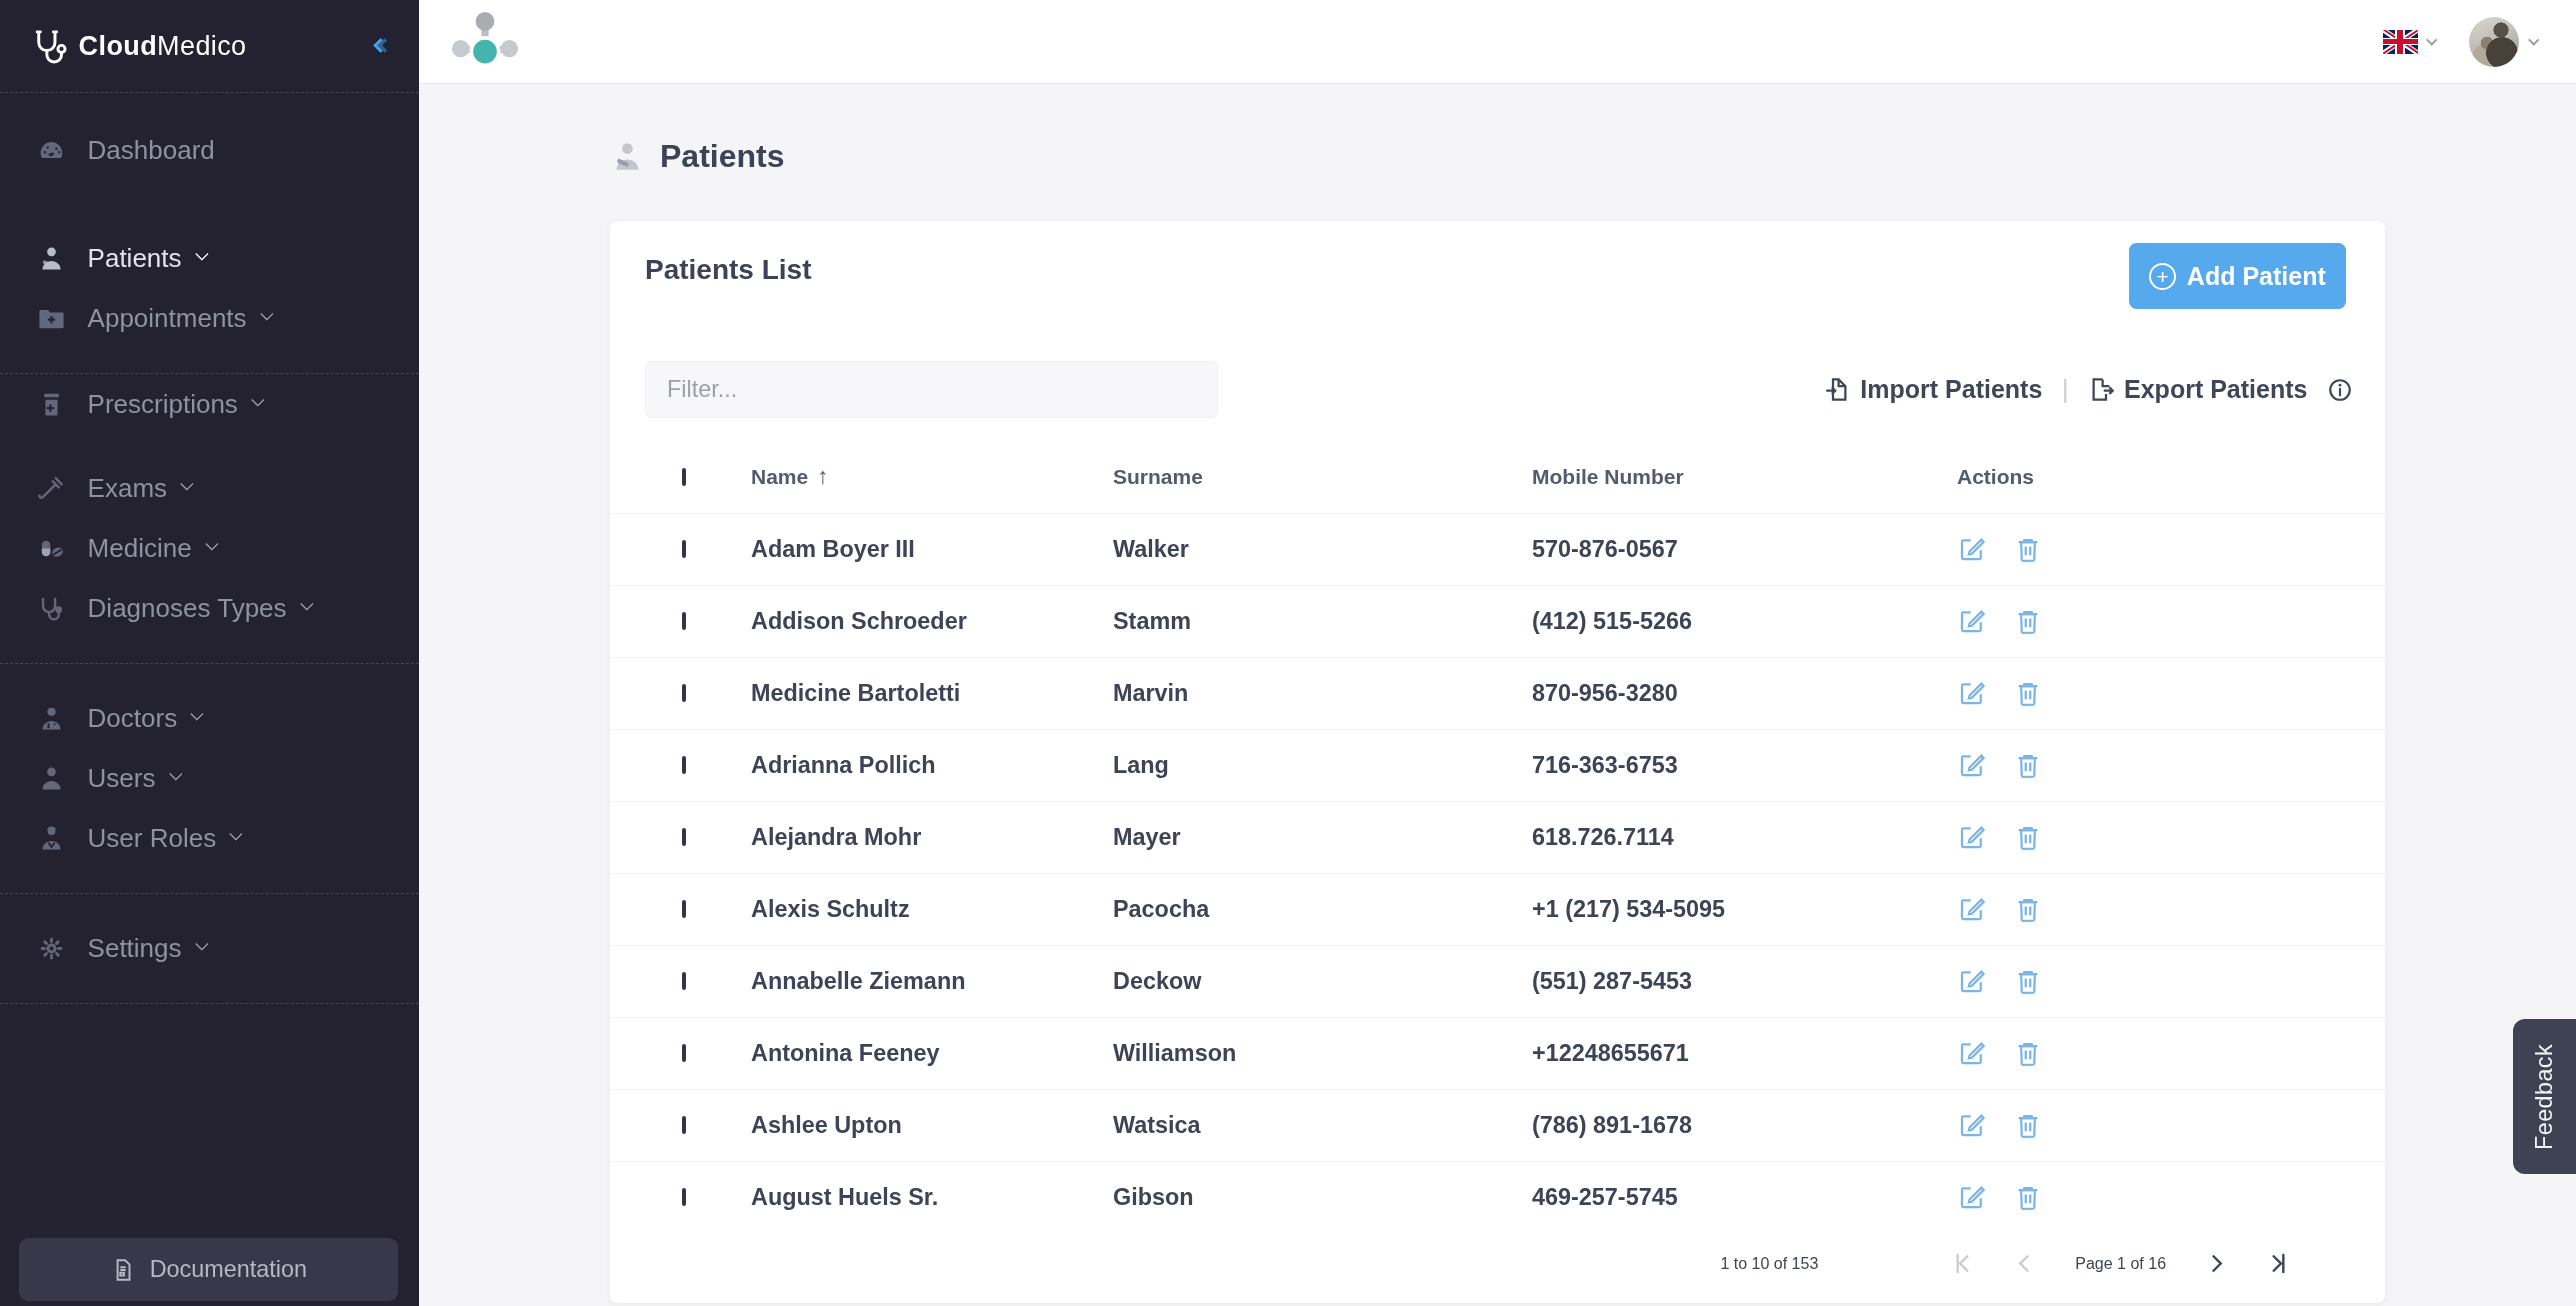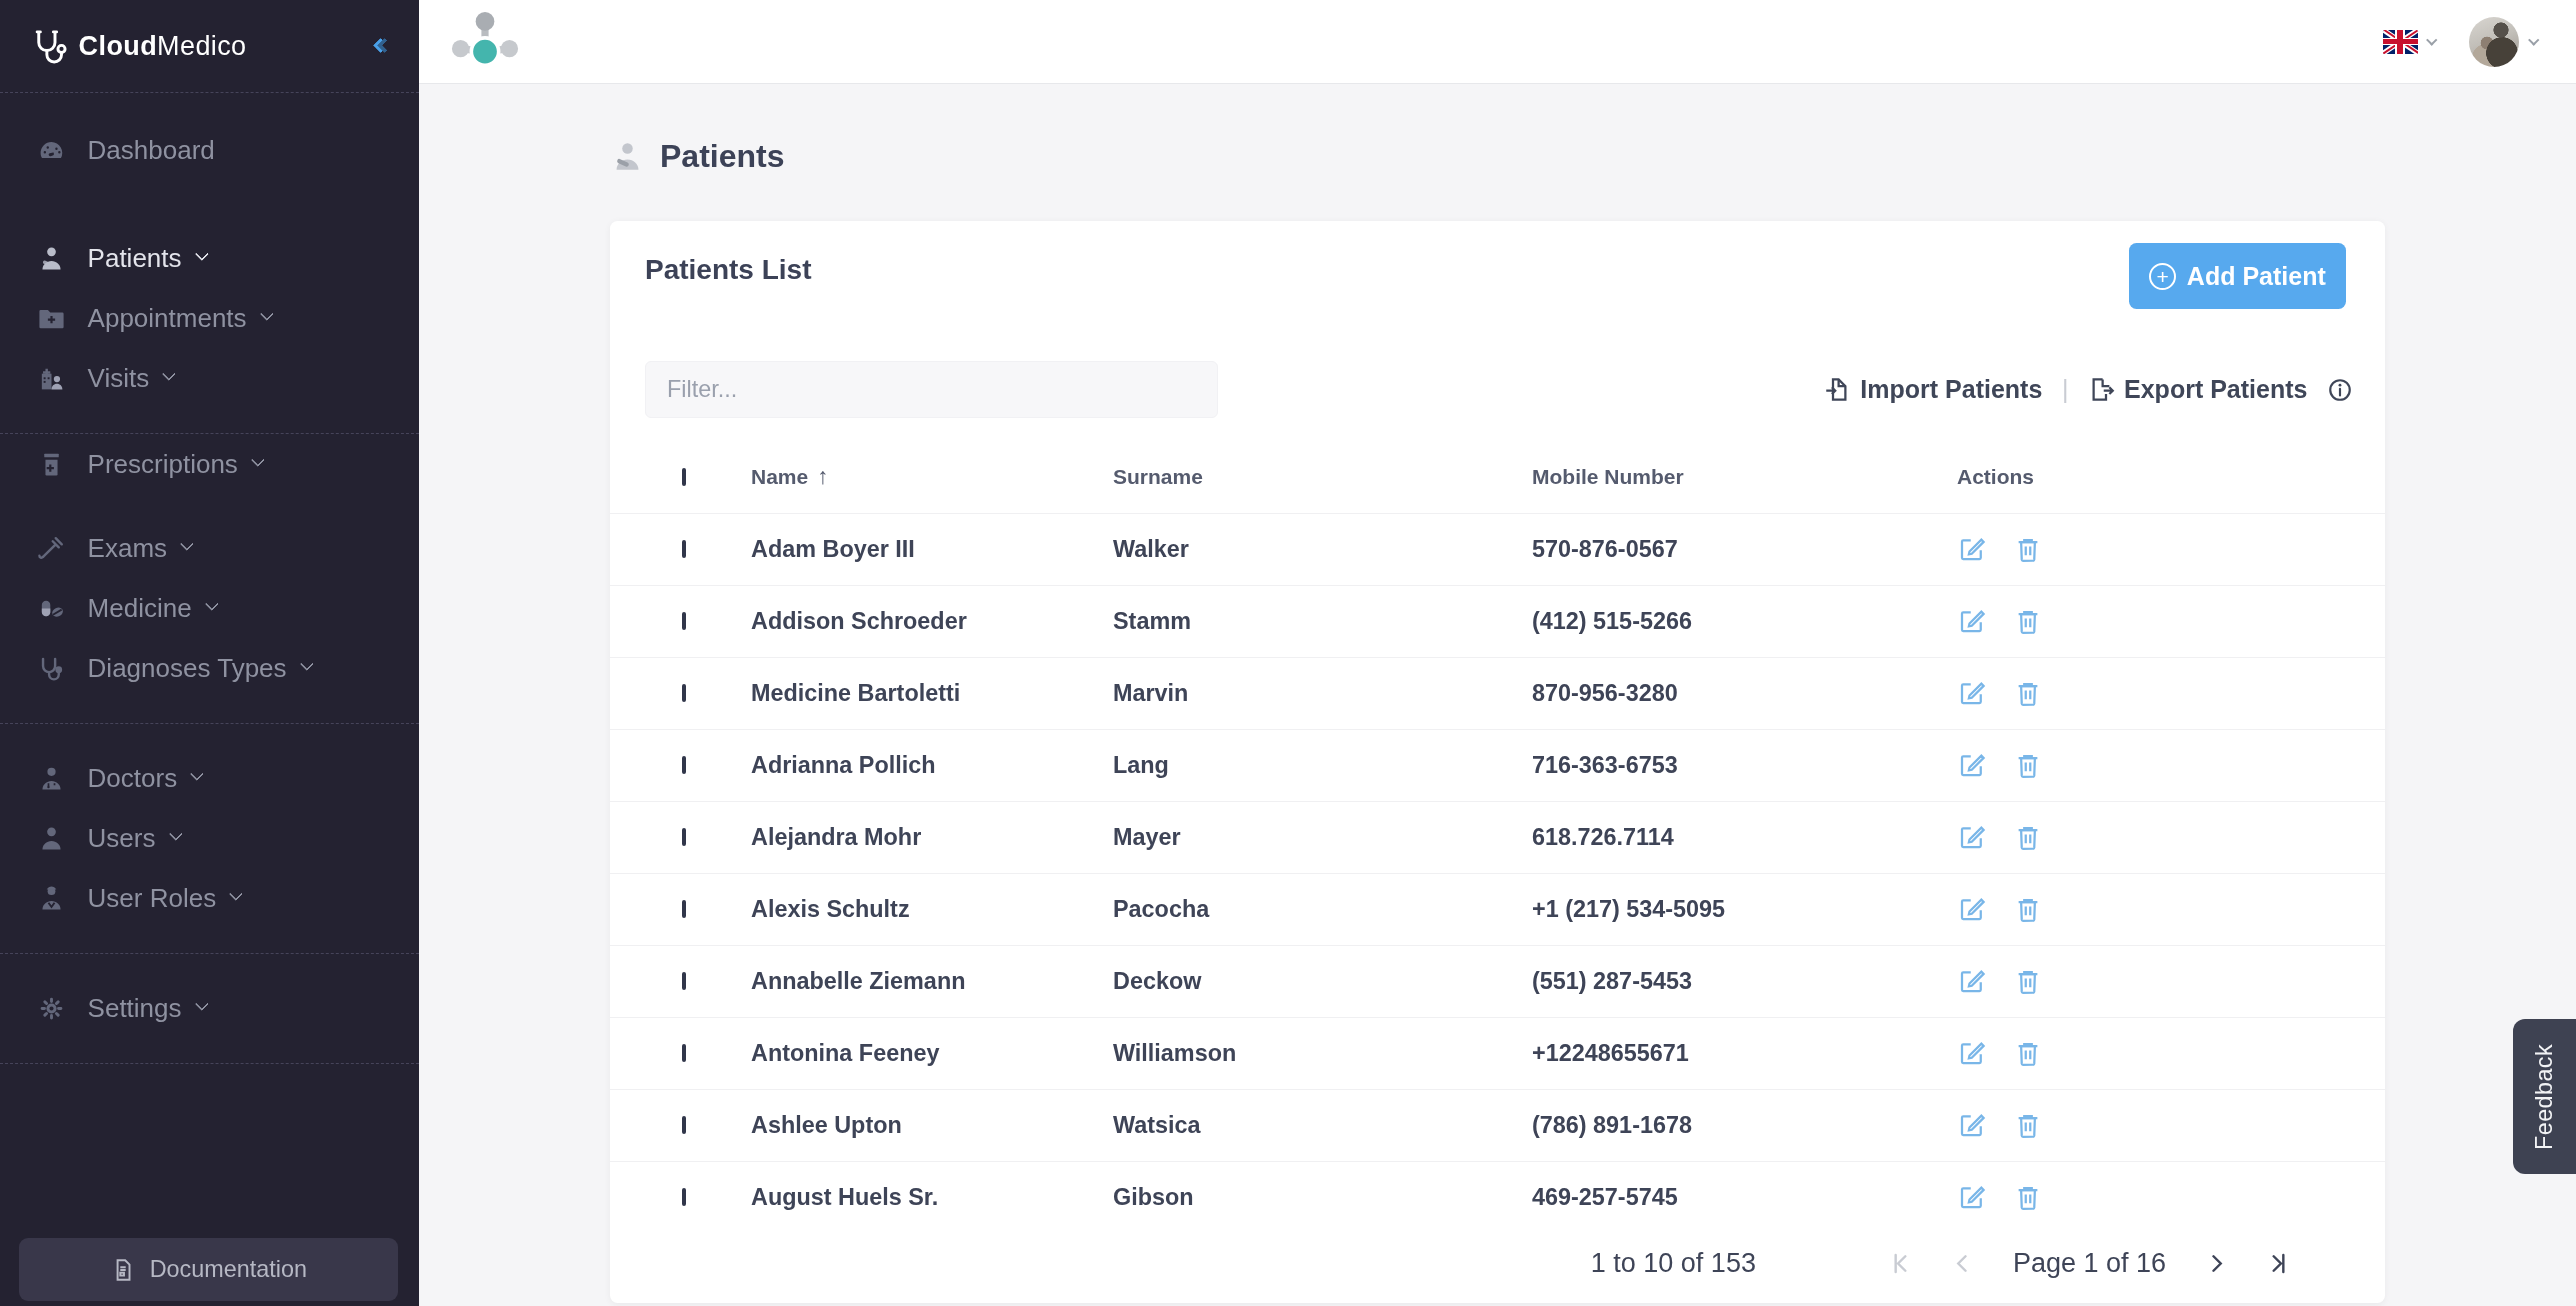--- a/index.html
+++ b/index.html
@@ -108,21 +108,21 @@
   .trow.head { border-top:none; height:72px; }
   .th { font-size:21px; font-weight:bold; color:#555b6e; display:flex; align-items:center; gap:9px; cursor:pointer; }
   .sort-arrow { font-size:22.6px; color:#555b6e; font-weight:normal; }
   .td { font-size:23.4px; color:#3e4457; font-weight:bold; }
   .cbx { width:33px; height:33px; border:2.3px solid #31364a; border-radius:4.5px;
     background:#ffffff; cursor:pointer; }
   .actions { display:flex; gap:26px; color:#79b6e8; }
   .icon-btn { background:none; border:none; color:#79b6e8; cursor:pointer; display:flex; }
 
   .pagination { display:flex; align-items:center; justify-content:flex-end;
-    height:62px; padding-right:75px; font-size:27px; color:#3e4457; }
+    height:62px; padding-right:75px; font-size:16px; color:#3e4457; }
   .pg-summary { margin-right:113px; }
   .pg-btn { background:none; border:none; cursor:pointer; display:flex; align-items:center;
     margin:0 16.6px; color:#3e4457; }
   .pg-btn.disabled { color:#c9ccd3; }
   .pg-label { margin:0 19.6px; white-space:nowrap; }
 
   
   .feedback { position:absolute; right:0; top:1019px; width:63px; height:155px;
     background:#3e4252; border-radius:12px 0 0 12px; display:flex; align-items:center;
     justify-content:center; cursor:pointer; }
@@ -174,35 +174,20 @@
       <span class="chev-d"></span>
     </a>
     <a class="nav-item">
       <span class="nv-icon">
         <svg width="29" height="29" viewBox="0 0 24 24" fill="currentColor">
           <path d="M3 5h6l2 2h10a1 1 0 0 1 1 1v11a1 1 0 0 1-1 1H3a1 1 0 0 1-1-1V6a1 1 0 0 1 1-1z"></path>
           <path d="M12 10v6M9 13h6" stroke="#242231" stroke-width="1.8"></path>
         </svg>
       </span>
       <span class="nv-label">Appointments</span>
-      <span class="chev-d"></span>
-    </a>
-    <a class="nav-item">
-      <span class="nv-icon">
-        <svg width="29" height="29" viewBox="0 0 24 24" fill="currentColor">
-          <path d="M4 8h8v13H4z"></path>
-          <path d="M7 4h2v2h2v2H9v2H7V8H5V6h2z"></path>
-          <rect x="5.5" y="11" width="1.6" height="1.6" fill="#242231"></rect>
-          <rect x="8.8" y="11" width="1.6" height="1.6" fill="#242231"></rect>
-          <rect x="5.5" y="14" width="1.6" height="1.6" fill="#242231"></rect>
-          <circle cx="16.5" cy="12.5" r="2.6" fill="#9fa2b4"></circle>
-          <path d="M12 21c0-2.6 2-4.6 4.5-4.6S21 18.4 21 21z" fill="#9fa2b4"></path>
-        </svg>
-      </span>
-      <span class="nv-label">Visits</span>
       <span class="chev-d"></span>
     </a>
 
     <div class="sb-divider dv1"></div>
 
     <a class="nav-item">
       <span class="nv-icon">
         <svg width="29" height="29" viewBox="0 0 24 24" fill="currentColor">
           <rect x="6" y="3" width="12" height="3" rx="0.5"></rect>
           <path d="M7 8h10v12a1 1 0 0 1-1 1H8a1 1 0 0 1-1-1z"></path>

